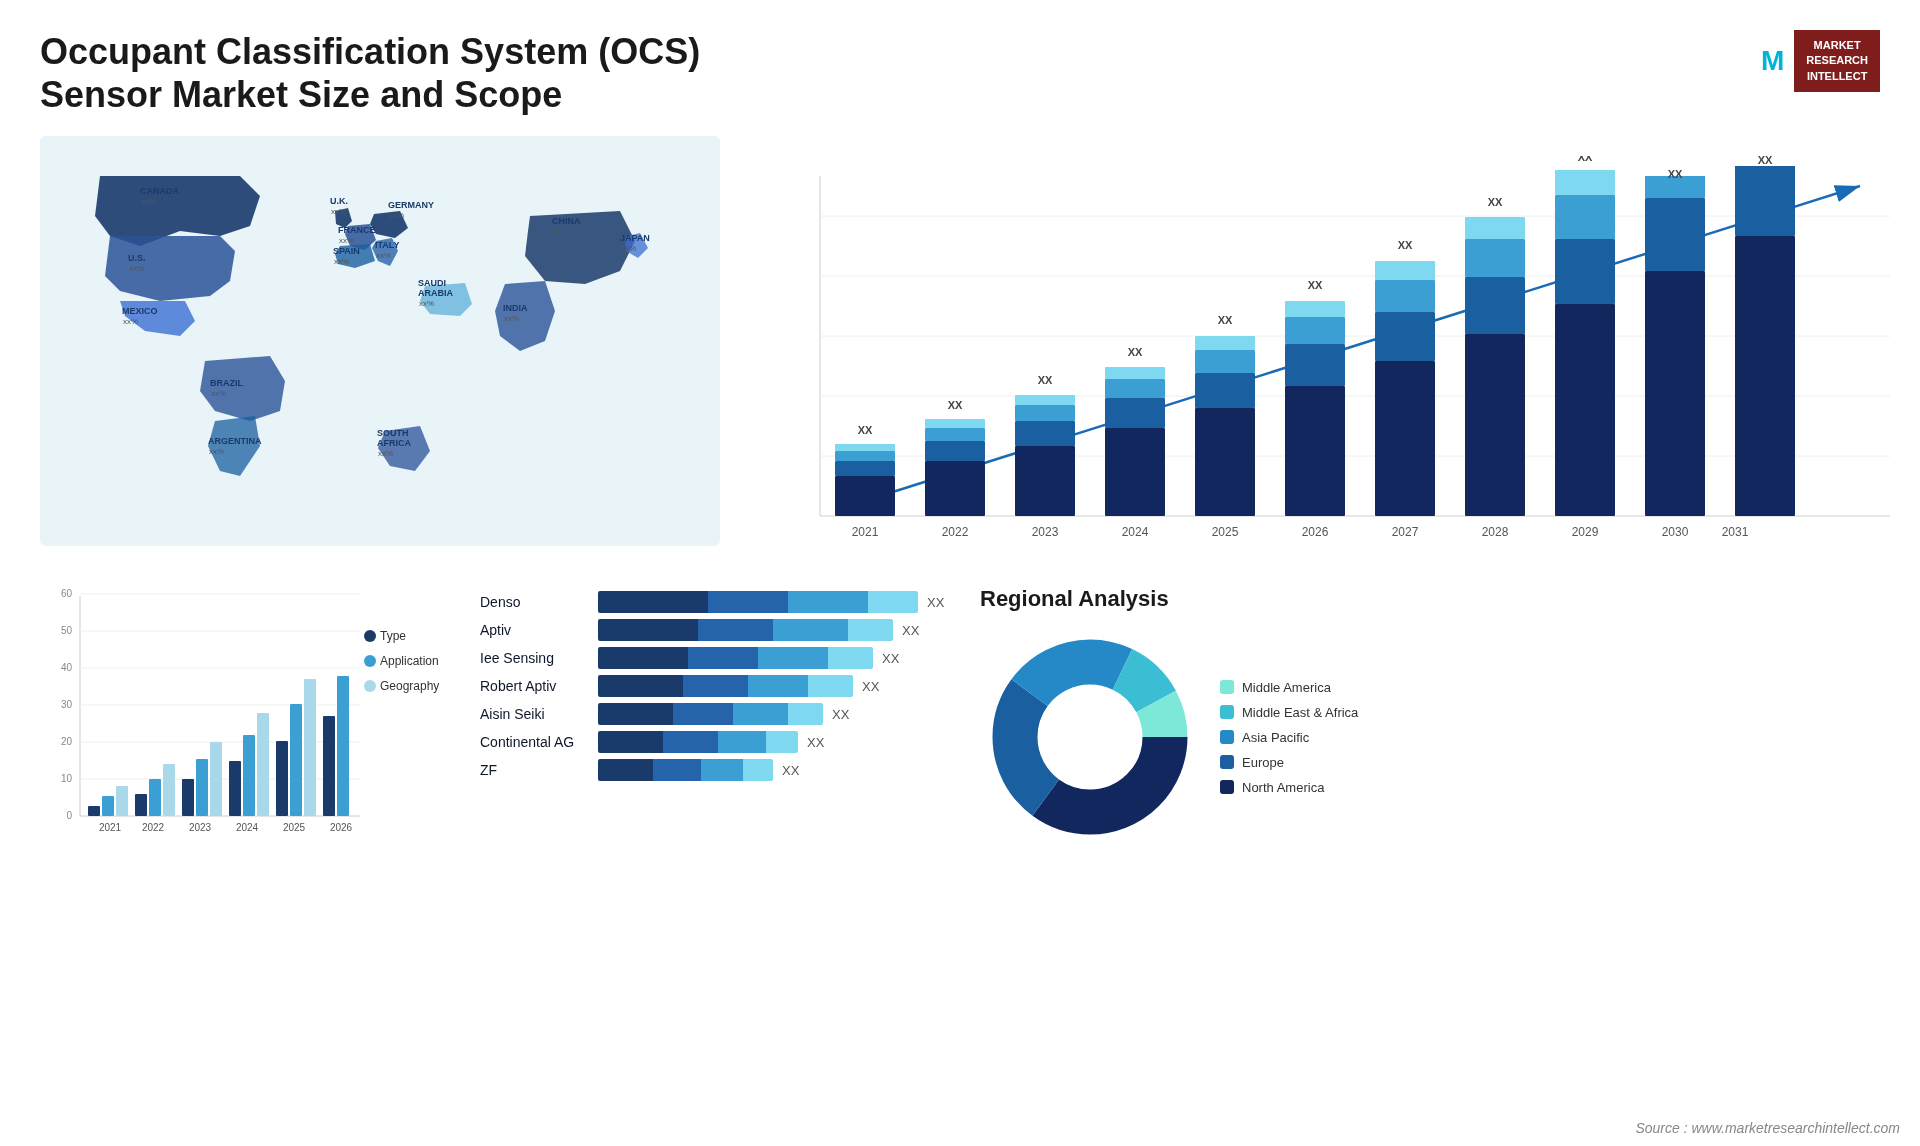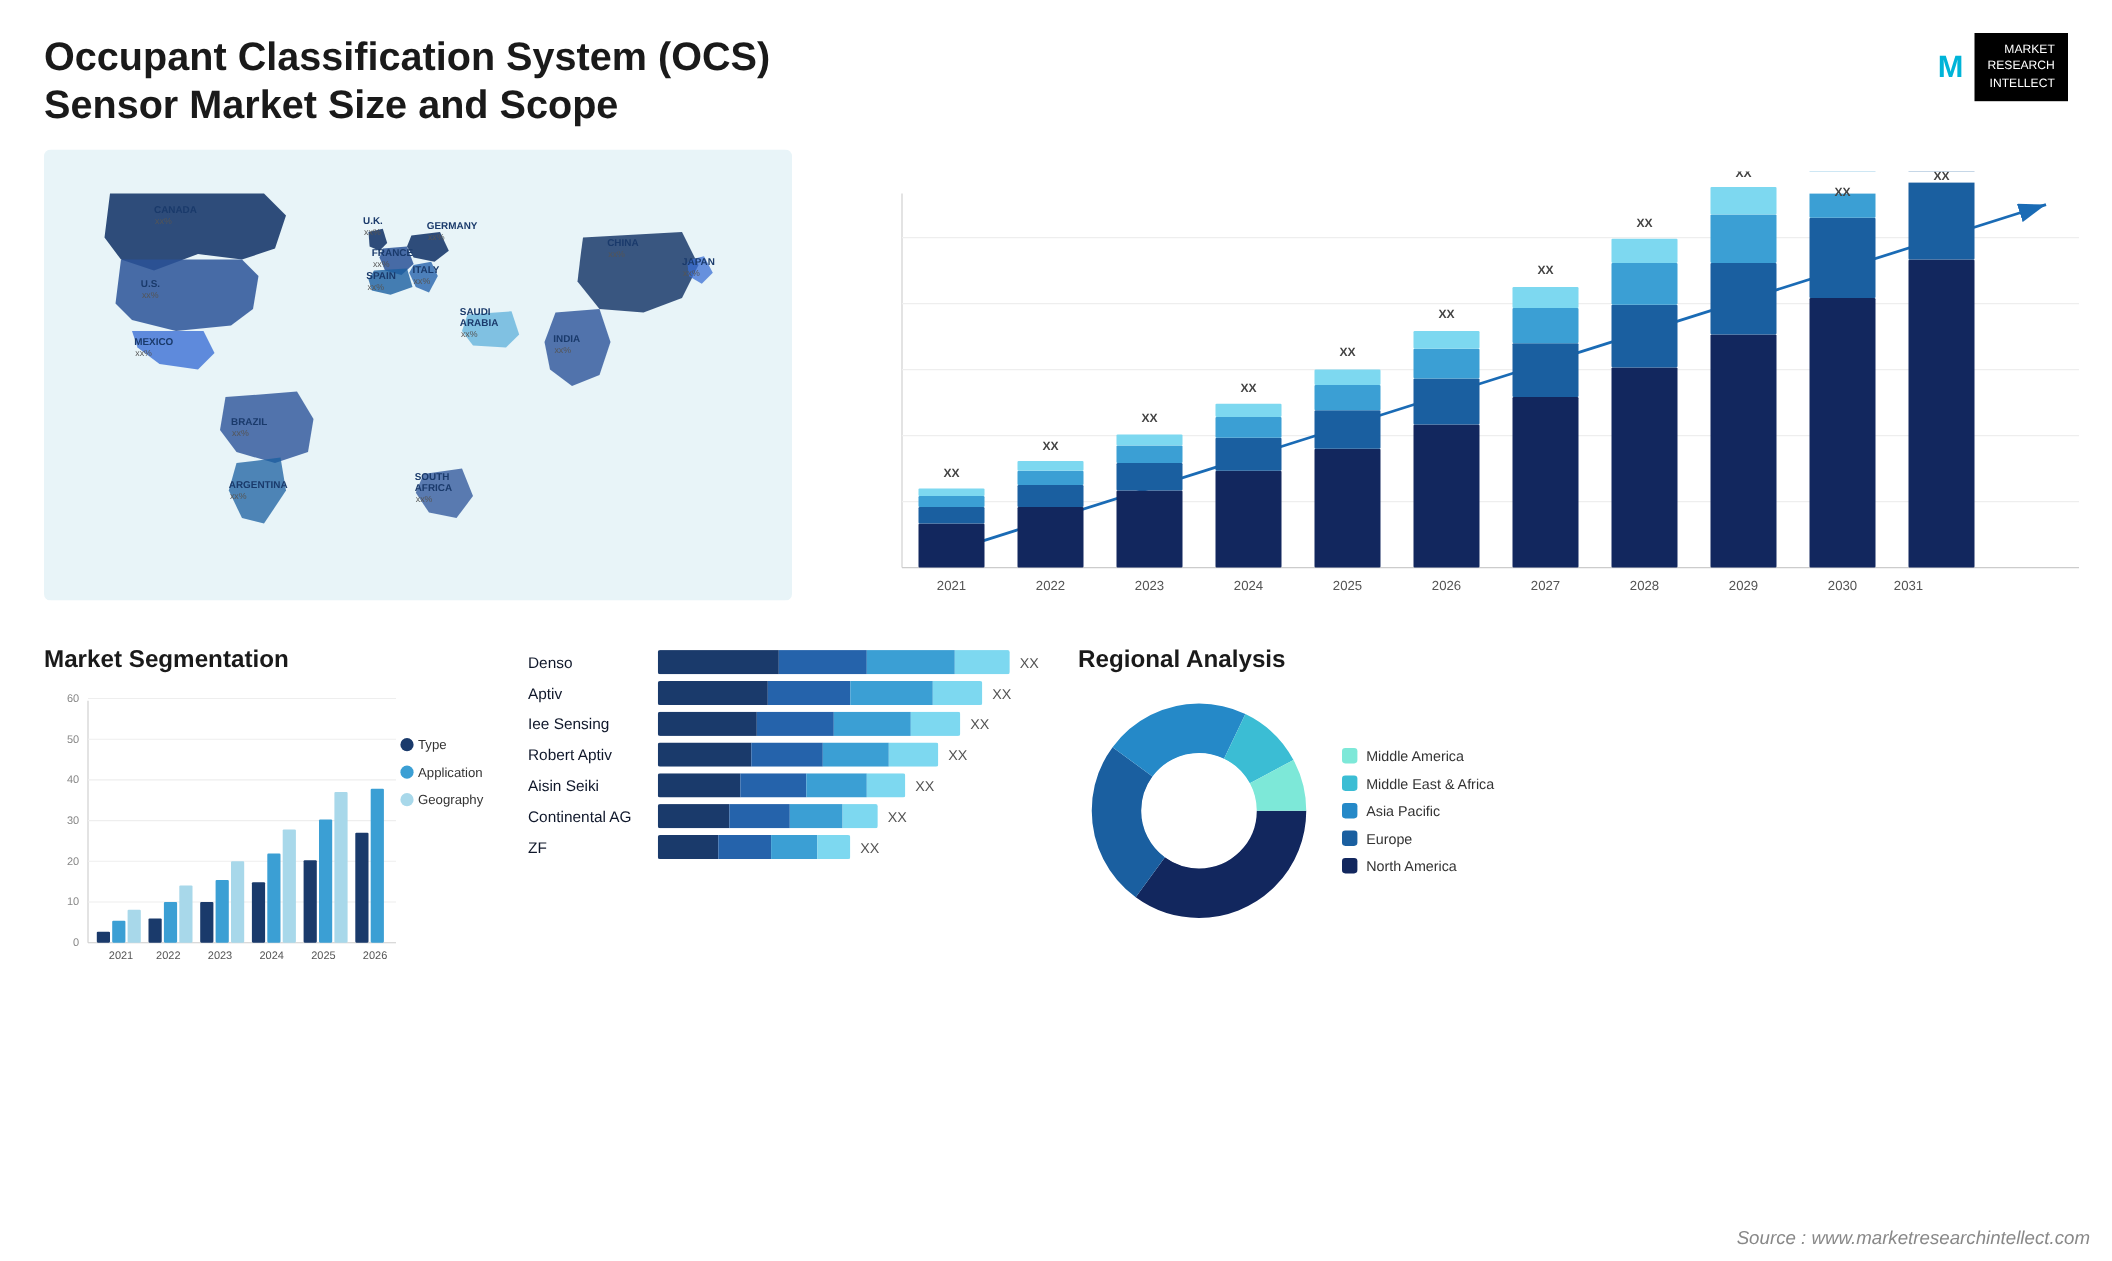--- a/index.html
+++ b/index.html
@@ -36,27 +36,27 @@
       line-height: 1.2;
     }
 
     .logo-area {
       display: flex;
       align-items: center;
       gap: 10px;
     }
 
     .logo-box {
-      background: #000000;
+      background: #7f1d1d;
       color: white;
       padding: 8px 12px;
       font-size: 11px;
-      font-weight: 400;
+      font-weight: 700;
       line-height: 1.4;
-      text-align: right;
+      text-align: center;
     }
 
     .logo-m {
       font-size: 28px;
       color: #00b4d8;
       font-weight: 900;
     }
 
     
     .main-grid {
@@ -195,21 +195,21 @@
       width: 14px;
       height: 14px;
       border-radius: 3px;
       flex-shrink: 0;
     }
 
     .source-text {
       position: absolute;
       bottom: 10px;
       right: 20px;
-      font-size: 17px;
+      font-size: 14px;
       color: #888;
       font-style: italic;
     }
 
     
     .map-label {
       font-size: 9px;
       fill: #1a3a6b;
       font-weight: 700;
     }
@@ -428,21 +428,20 @@
         <rect x="975" y="-2" width="60" height="82" fill="#1a5fa0" rx="1"></rect>
         <text x="975" y="380" text-anchor="middle" class="x-axis-label">2031</text>
         <rect x="970" y="-10" width="70" height="20" fill="white"></rect>
         <text x="1005" y="8" text-anchor="middle" class="bar-chart-value">XX</text>
       </svg>
     </div>
 
     <div class="bottom-grid">
 
       <div class="segmentation-section">
-        <div class="section-title">Market Segmentation</div>
         <div class="seg-chart-area">
           <svg width="400" height="270" viewBox="0 0 400 270">
 
             <line x1="40" y1="10" x2="40" y2="230" stroke="#ccc" stroke-width="1"></line>
             <line x1="40" y1="230" x2="320" y2="230" stroke="#ccc" stroke-width="1"></line>
 
             <text x="32" y="233" text-anchor="end" font-size="10" fill="#888">0</text>
             <line x1="40" y1="193" x2="320" y2="193" stroke="#eee"></line>
             <text x="32" y="196" text-anchor="end" font-size="10" fill="#888">10</text>
             <line x1="40" y1="156" x2="320" y2="156" stroke="#eee"></line>

